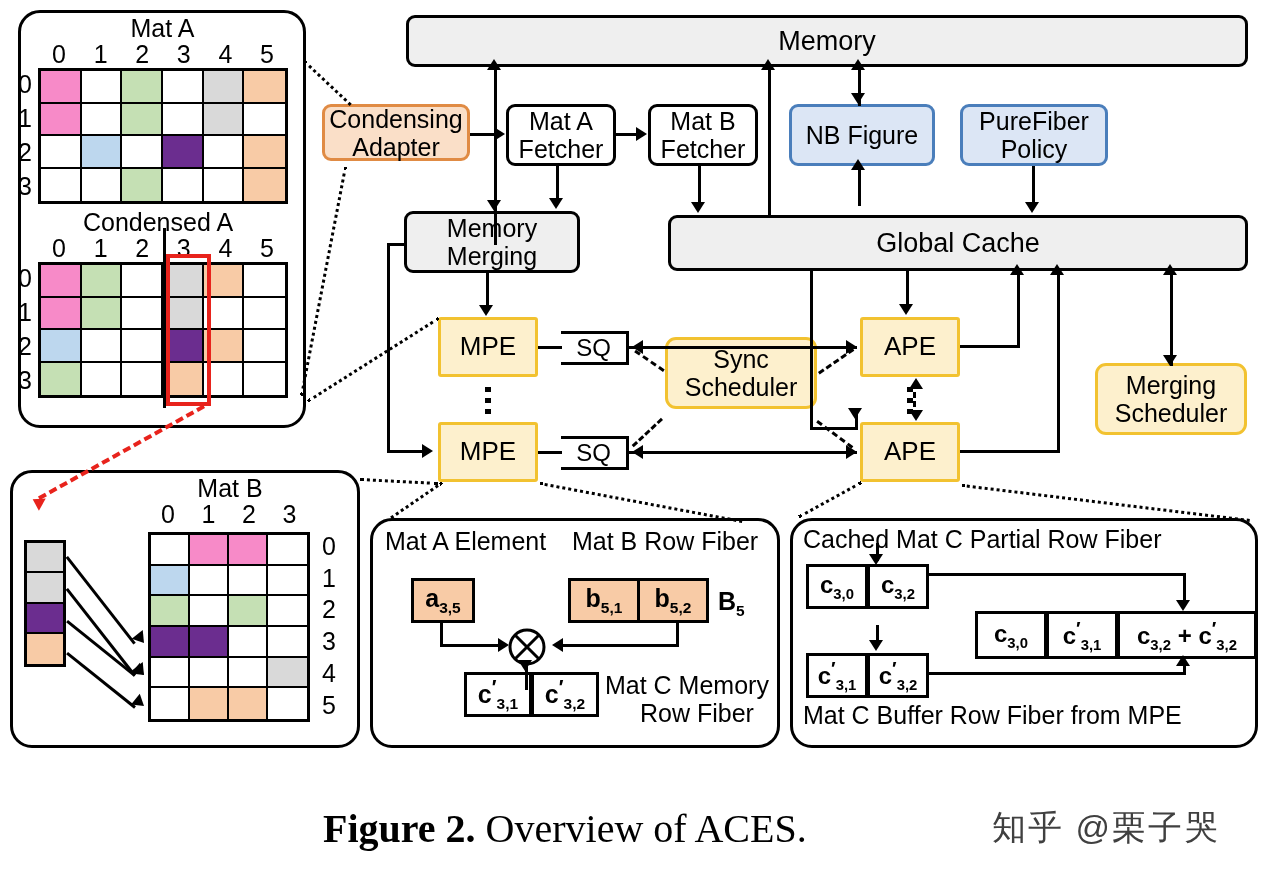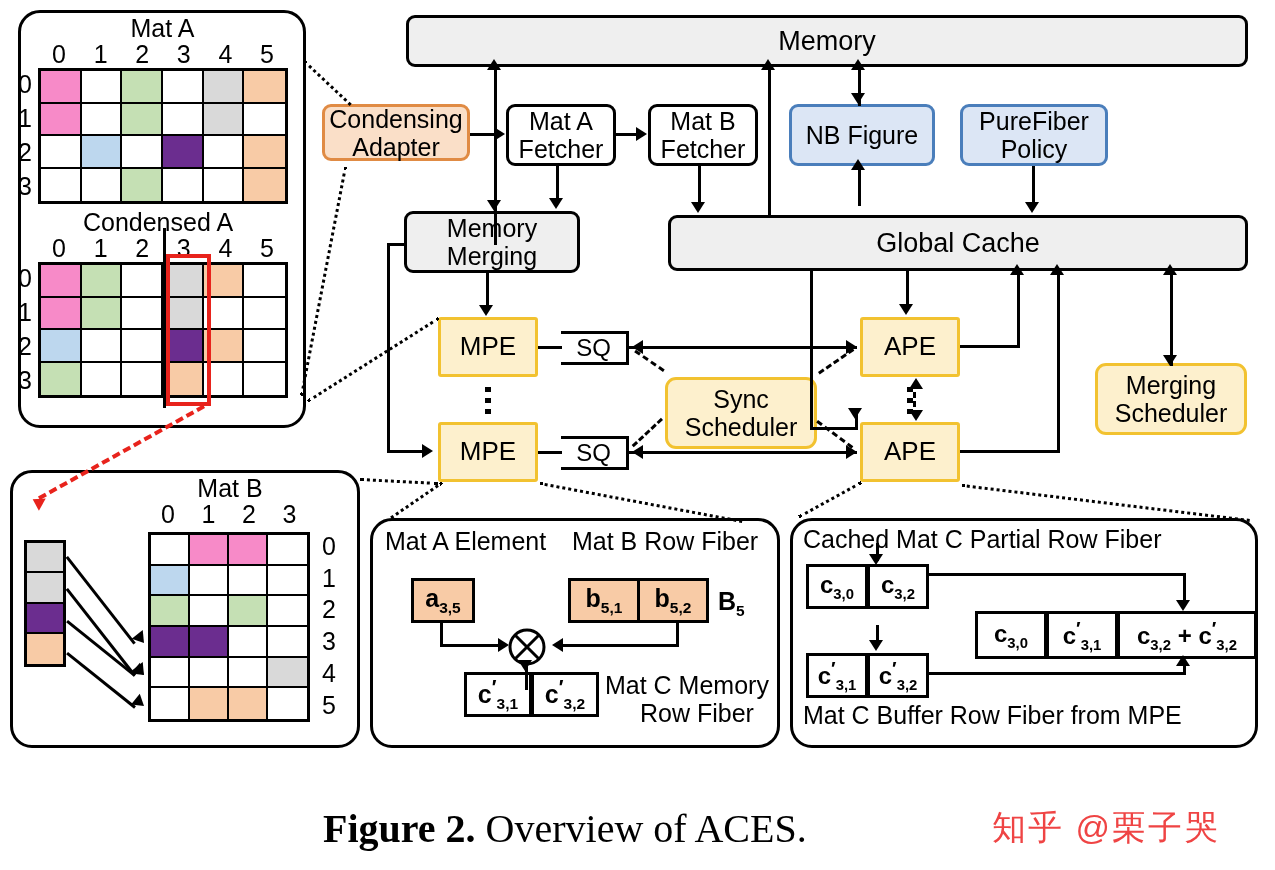--- a/index.html
+++ b/index.html
@@ -36,21 +36,21 @@
   .mlab{position:absolute;font-size:25px;text-align:center;}
   .grid{position:absolute;border:3px solid #000;box-sizing:border-box;display:grid;}
   .cell{border-right:2px solid #000;border-bottom:2px solid #000;box-sizing:border-box;}
   
   .fc{position:absolute;box-sizing:border-box;border:3px solid #000;background:#fff;
       display:flex;align-items:center;justify-content:center;font-weight:bold;}
   .fc.peach{background:#f8cba6;}
   sub{font-size:.62em;}
   .lbl{position:absolute;font-size:25px;line-height:1.1;}
   .caption{position:absolute;font-family:"Liberation Serif", serif;}
-  .wm{position:absolute;color:#ef4444;font-size:34px;letter-spacing:2px;}
+  .wm{position:absolute;color:#404040;font-size:34px;letter-spacing:2px;}
   .dotline{position:absolute;border-top:3px dotted #000;transform-origin:0 0;height:0;}
   .dashline{position:absolute;border-top:3px dashed #000;transform-origin:0 0;height:0;}
   .redline{position:absolute;border-top:4px dashed #e8231c;transform-origin:0 0;height:0;}
   .solidline{position:absolute;border-top:3px solid #000;transform-origin:0 0;height:0;}
 </style>
 </head>
 <body>
 
 <div class="panel" style="left:18px;top:10px;width:288px;height:418px;"></div>
 
@@ -254,21 +254,21 @@
 <div class="sq" style="left:561px;top:436px;width:68px;height:34px;font-size:24px;">
   <span>SQ</span>
 </div>
 <div class="blk blk-yellow" style="left:860px;top:317px;width:100px;height:60px;font-size:26px;">
   <span>APE</span>
 </div>
 <div class="blk blk-yellow" style="left:860px;top:422px;width:100px;height:60px;font-size:26px;">
   <span>APE</span>
 </div>
 
-<div class="blk blk-yellow-r" style="left:665px;top:377px;width:152px;height:72px;font-size:25px;flex-direction:column;">
+<div class="blk blk-yellow-r" style="left:665px;top:337px;width:152px;height:72px;font-size:25px;flex-direction:column;">
   <span>Sync</span>
   <span>Scheduler</span>
 </div>
 <div class="blk blk-yellow-r" style="left:1095px;top:363px;width:152px;height:72px;font-size:25px;flex-direction:column;">
   <span>Merging</span>
   <span>Scheduler</span>
 </div>
 
 <div class="abs" style="left:485px;top:387px;width:6px;height:28px;background:
      repeating-linear-gradient(to bottom,#000 0 5px,transparent 5px 11px);"></div>

